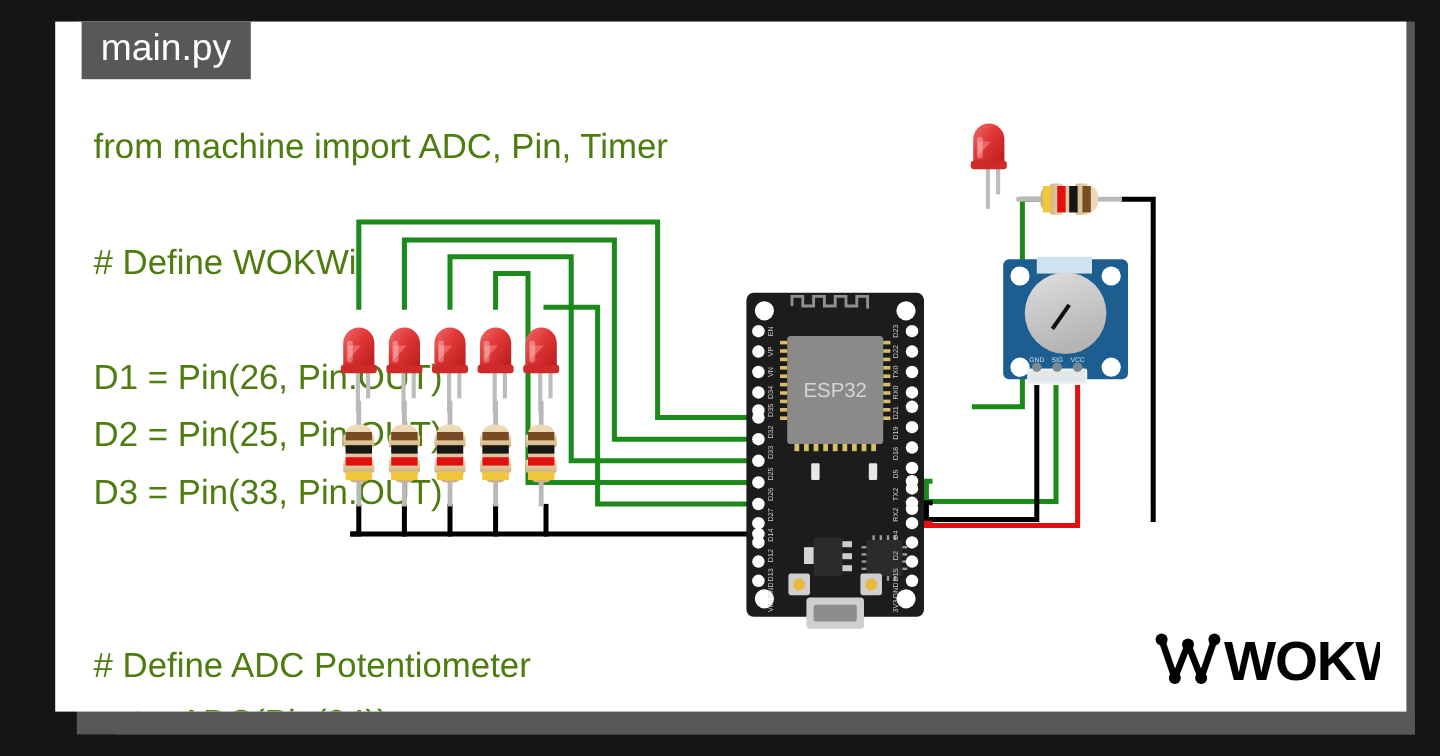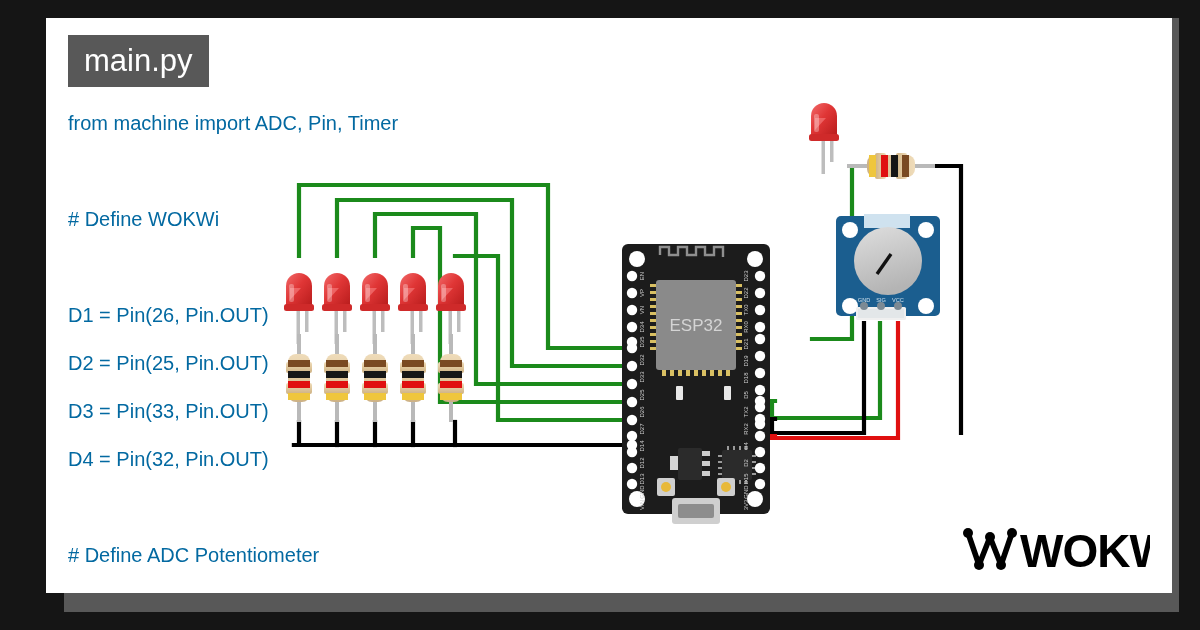--- a/index.html
+++ b/index.html
@@ -17,34 +17,33 @@
   .canvas{
     position:absolute;left:46px;top:18px;width:1126px;height:575px;
     background:#ffffff;overflow:hidden;
   }
   
   .code-layer{
     position:absolute;left:0;top:0;width:100%;height:100%;
     pointer-events:none;
   }
   .code-line{
-    position:absolute;left:22px;
-    color:#0369a1;
-    font-size:20px;
+    position:absolute;left:32px;
+    color:#4d7c0f;
+    font-size:29px;
     line-height:30px;
     white-space:pre;
     font-family:"Liberation Sans", sans-serif;
   }
   .tab-main{
     position:absolute;left:22px;top:-4px;
     background:#585858;color:#ffffff;
     font-size:31px;line-height:31px;
     padding:10px 16px 11px 16px;
     z-index:30;
-    margin-top:21px;
   }
   
   .diagram{position:absolute;left:0;top:0;width:100%;height:100%;text-align:right;}
   svg{position:absolute;left:0;top:0;}
   
   .wokwi-logo{
     position:absolute;right:22px;bottom:14px;
     width:190px;height:62px;
   }
   .botbar{
@@ -59,21 +58,20 @@
 <div class="botbar"></div>
 
 <div class="canvas">
 
   <div class="code-layer">
     <div class="code-line" style="top:90px">from machine import ADC, Pin, Timer</div>
     <div class="code-line" style="top:186px"># Define WOKWi</div>
     <div class="code-line" style="top:282px">D1 = Pin(26, Pin.OUT)</div>
     <div class="code-line" style="top:330px">D2 = Pin(25, Pin.OUT)</div>
     <div class="code-line" style="top:378px">D3 = Pin(33, Pin.OUT)</div>
-    <div class="code-line" style="top:426px">D4 = Pin(32, Pin.OUT)</div>
     <div class="code-line" style="top:522px"># Define ADC Potentiometer</div>
     <div class="code-line" style="top:570px">pot = ADC(Pin(34))</div>
   </div>
 
   <div class="diagram">
   <svg width="1126" height="575" viewBox="0 0 1126 575" xmlns="http://www.w3.org/2000/svg">
     <defs>
       <linearGradient id="ledg" x1="0" y1="0" x2="1" y2="1">
         <stop offset="0%" stop-color="#f26b6b"></stop>
         <stop offset="45%" stop-color="#e03636"></stop>

